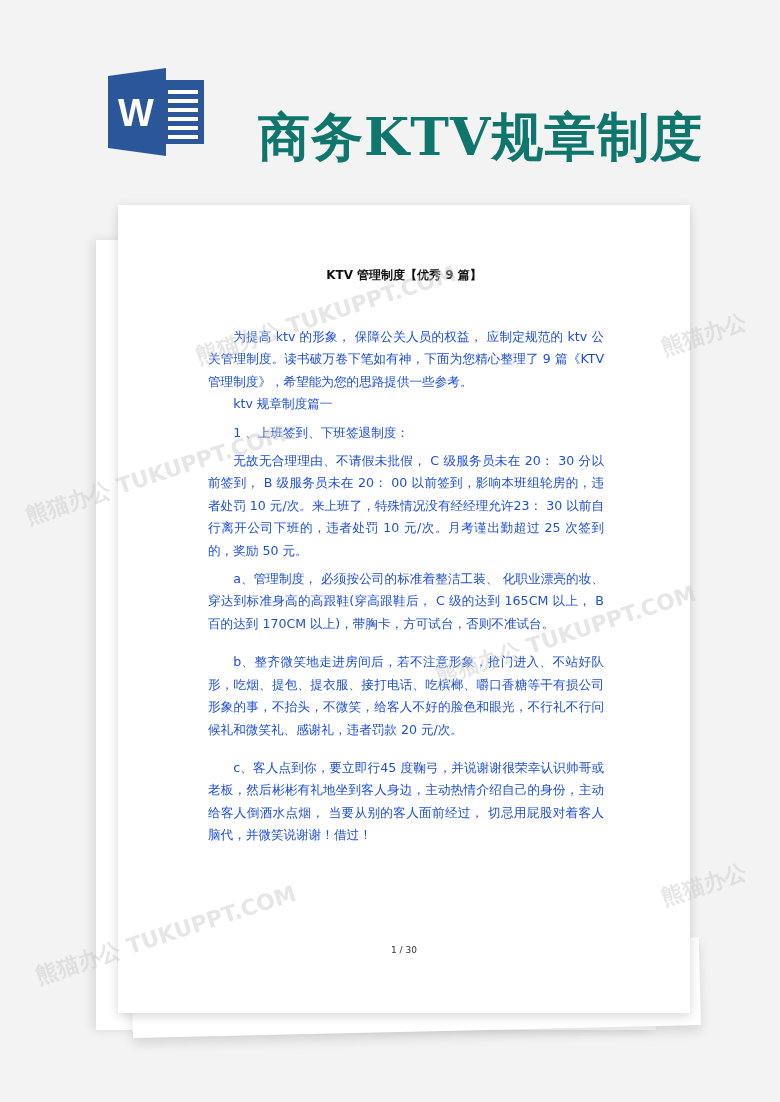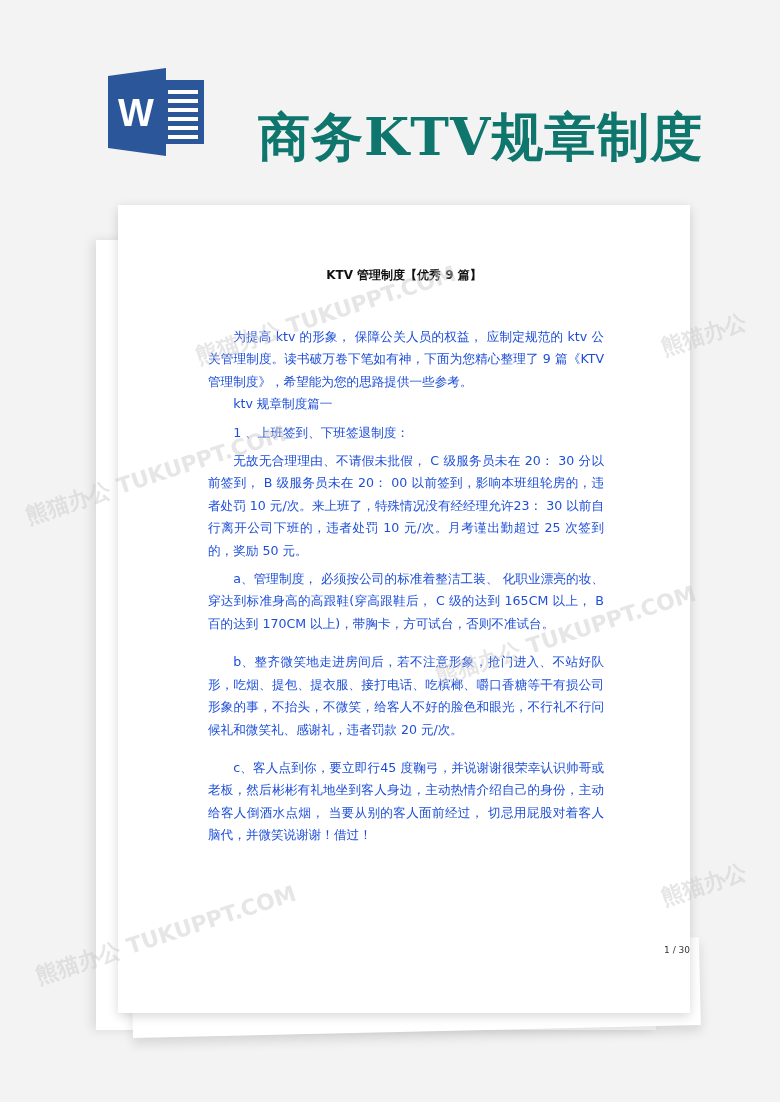--- a/index.html
+++ b/index.html
@@ -35,21 +35,21 @@
     font-weight:bold; font-size:12px; color:#111;
   }
   .body-text {
     position:absolute; left:90px; top:121px; width:396px;
     font-size:12.6px; color:#1d4ed8; line-height:22.4px;
   }
   .body-text p { margin:0; text-indent:2em; text-align:justify; }
   .body-text p.gap { margin-top:6px; }
   .body-text p.sub { margin-top:16px; }
   .page-num {
-    position:absolute; left:0; right:0; top:740px; text-align:right;
+    position:absolute; left:0; right:0; top:740px; text-align:center;
     font-size:9px; color:#333;
   }
   .wm {
     position:absolute; color:rgba(200,200,200,0.45); font-weight:bold;
     font-size:22px; white-space:nowrap; transform:rotate(-18deg);
     pointer-events:none;
   }
 </style>
 </head>
 <body>

